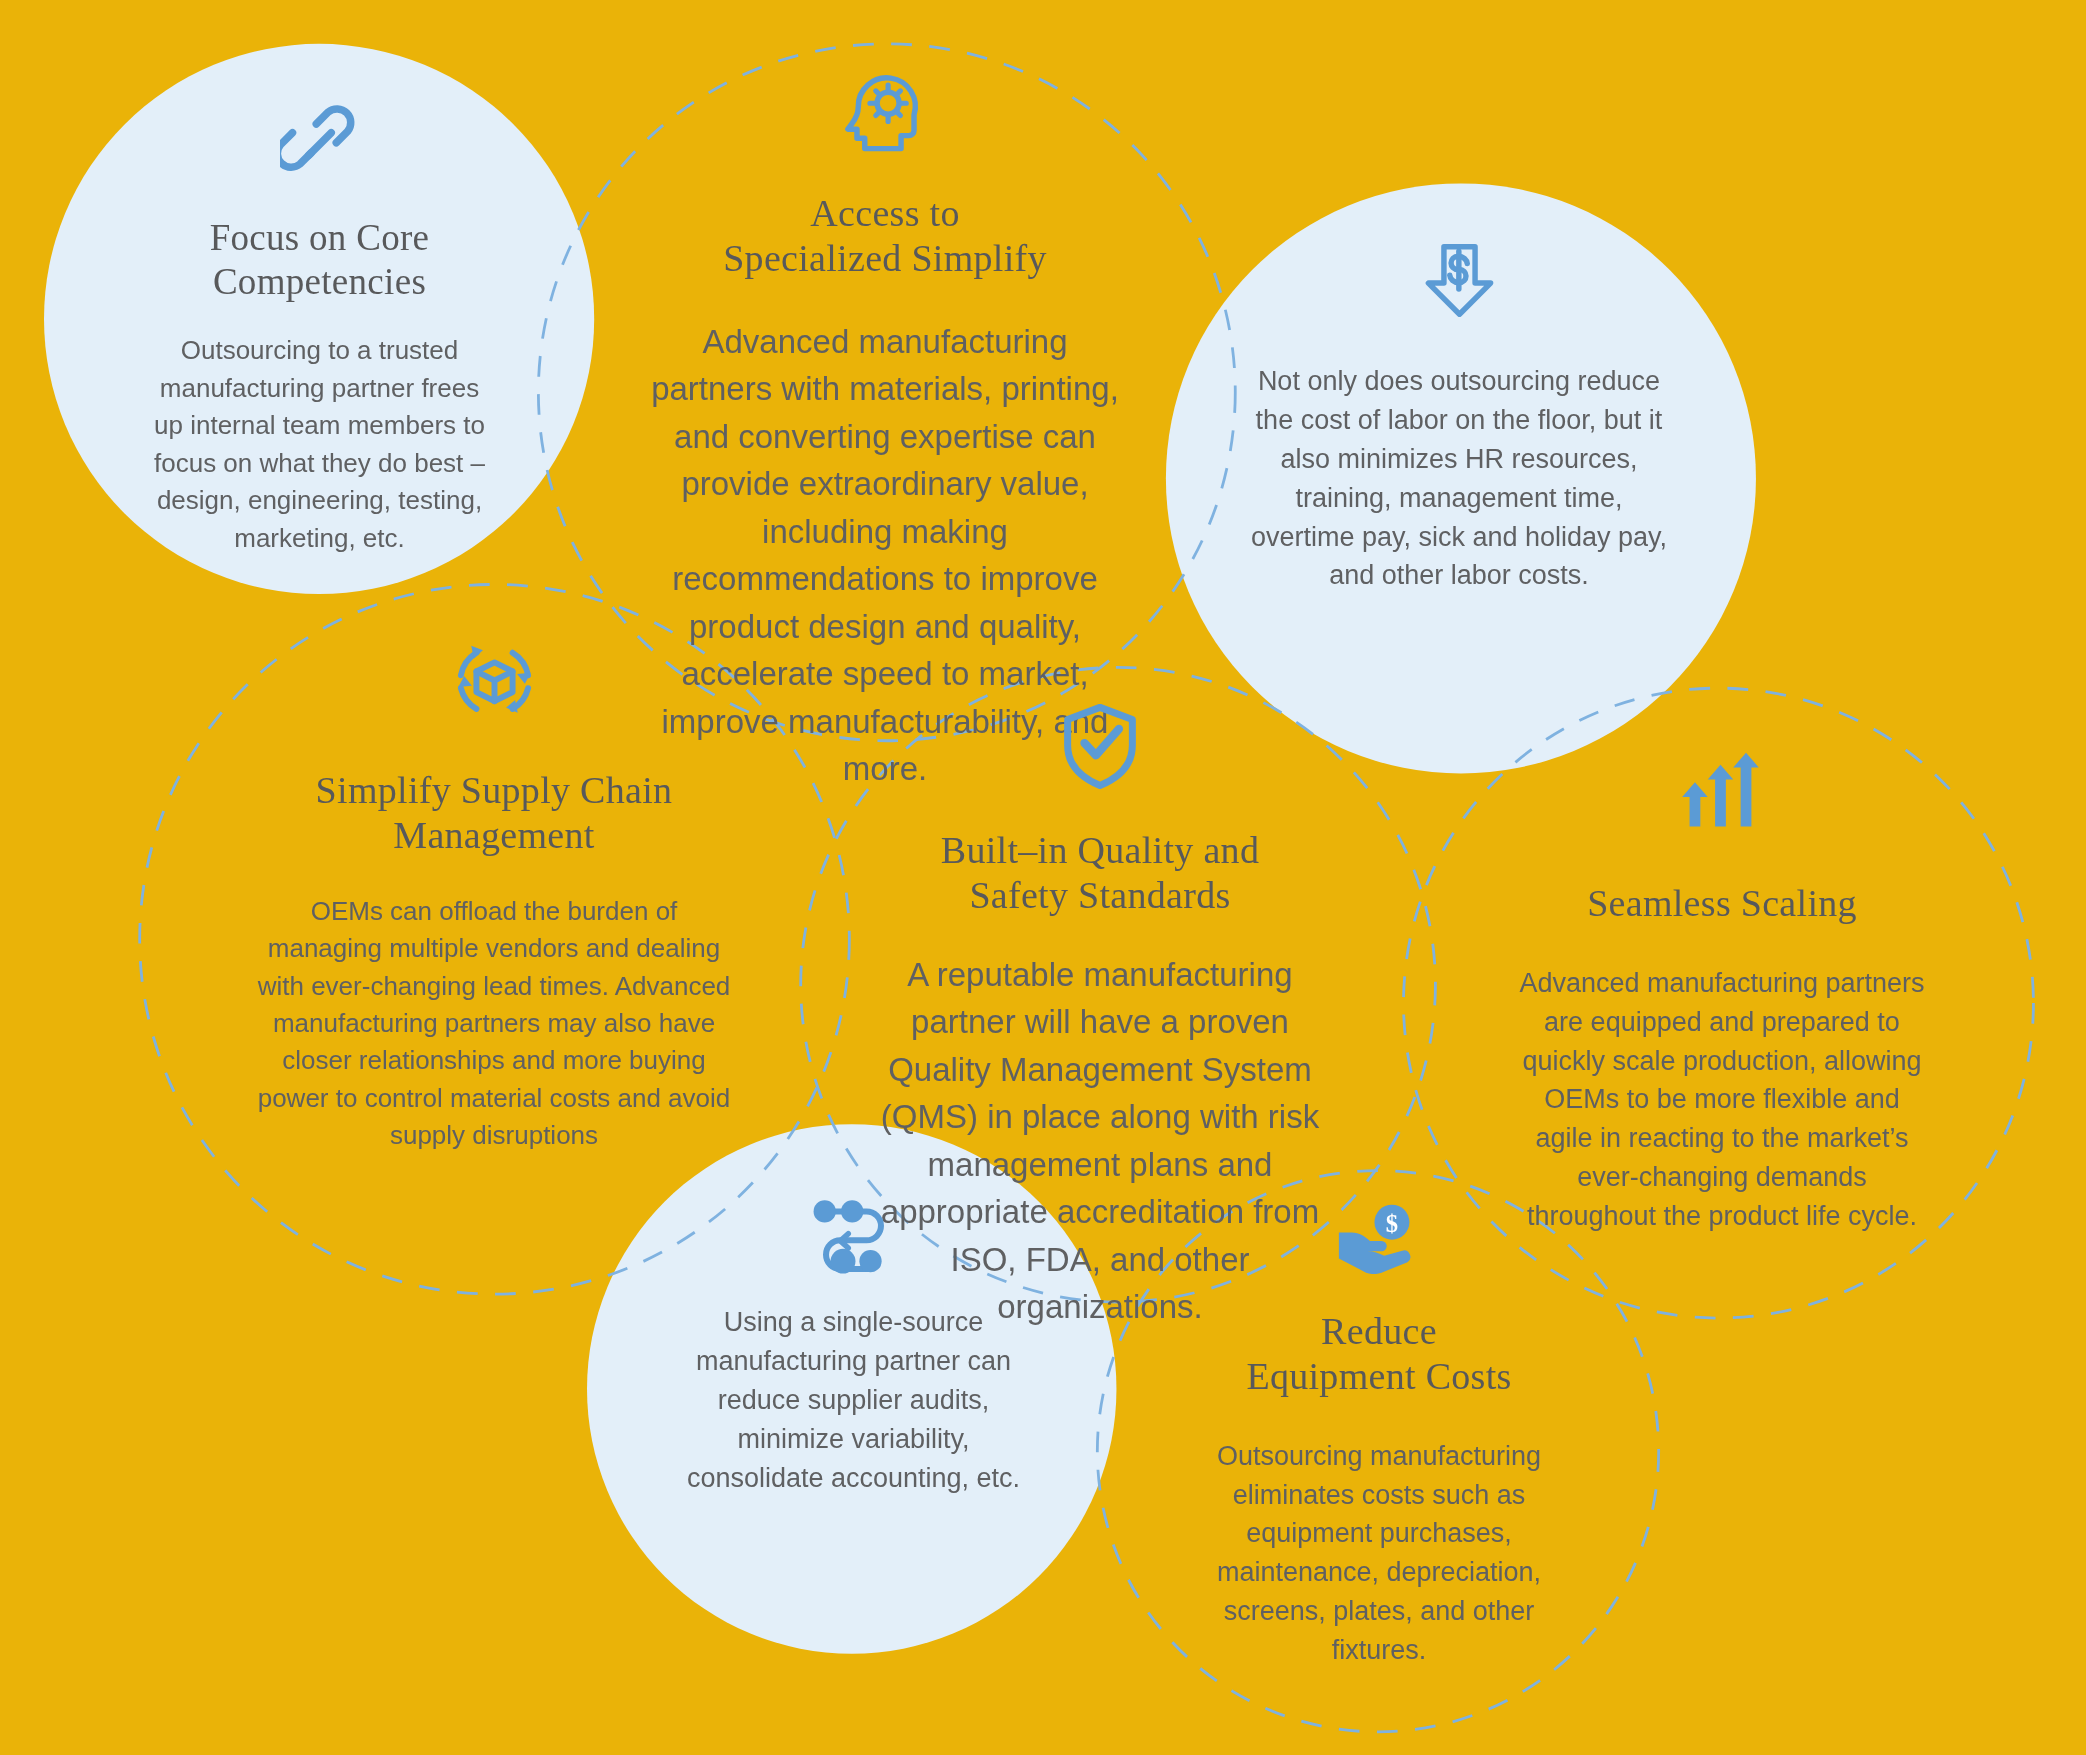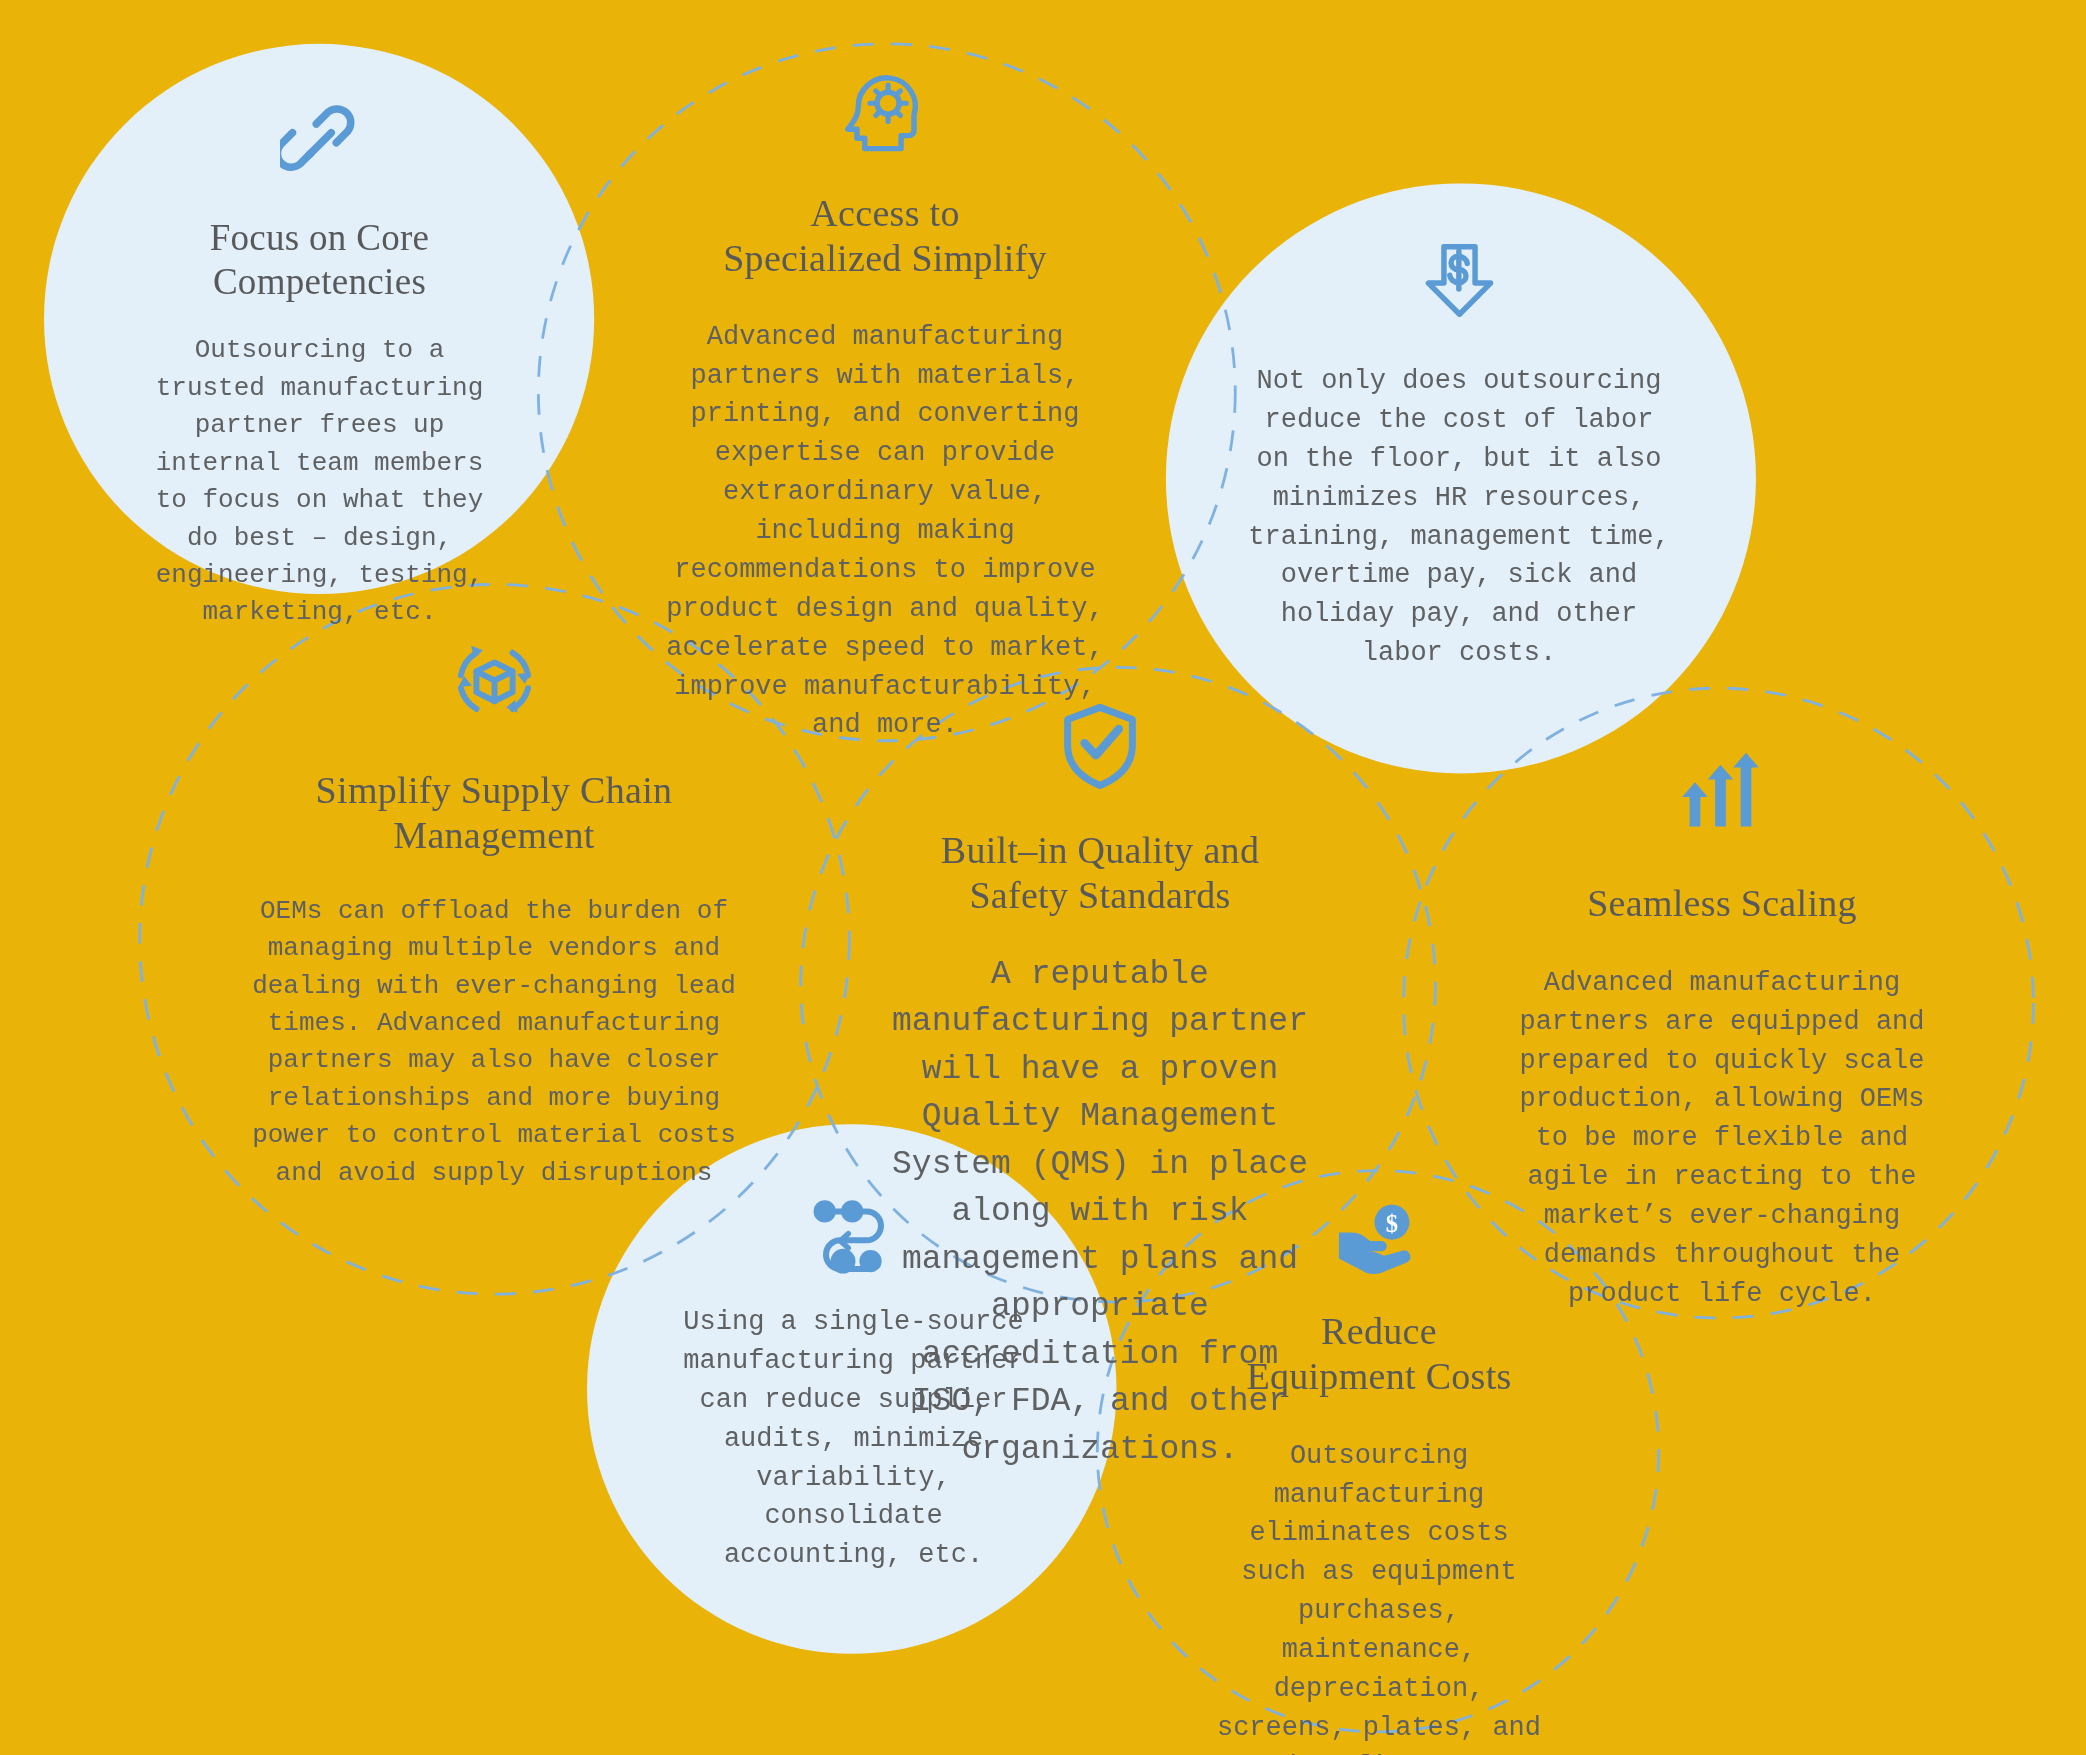--- a/index.html
+++ b/index.html
@@ -35,36 +35,36 @@
     line-height: 0;
   }
   .node-title {
     font-family: "Liberation Serif", serif;
     color: #58595b;
     font-weight: 400;
     letter-spacing: 0.3px;
     line-height: 1.18;
   }
   .node-body {
-    font-family: Liberation Mono, monospace;
+    font-family: Liberation Sans, sans-serif;
     color: #5f6062;
     line-height: 1.44;
     font-weight: 400;
   }
 
   
   
   #n1 { left: 92px;  top: 104px;  width: 455px; }
   #n1 .node-title { font-size: 37px; margin-top: 32px; }
   #n1 .node-body  { font-size: 26px; margin-top: 29px; width: 343px; }
 
   
   #n2 { left: 606px;  top: 68px;  width: 558px; }
   #n2 .node-title { font-size: 38px; margin-top: 37px; }
-  #n2 .node-body  { font-size: 27px; margin-top: 37px; width: 478px; }
+  #n2 .node-body  { font-size: 33px; margin-top: 37px; width: 478px; }
 
   
   #n3 { left: 1200px; top: 239px; width: 518px; }
   #n3 .node-title { font-size: 38px; margin-top: 32px; }
   #n3 .node-body  { font-size: 27px; margin-top: 40px; width: 431px; }
 
   
   #n4 { left: 199px;  top: 634px; width: 590px; }
   #n4 .node-title { font-size: 38px; margin-top: 41px; }
   #n4 .node-body  { font-size: 26px; margin-top: 35px; width: 486px; }

